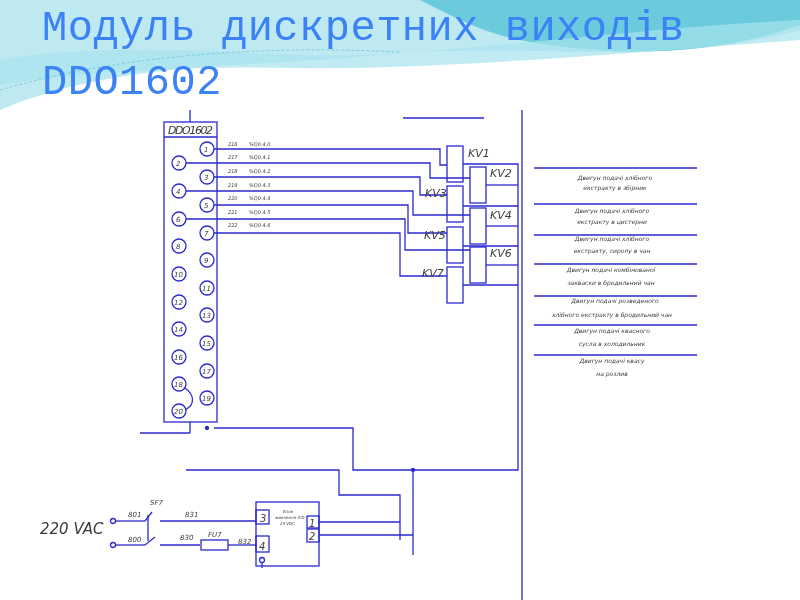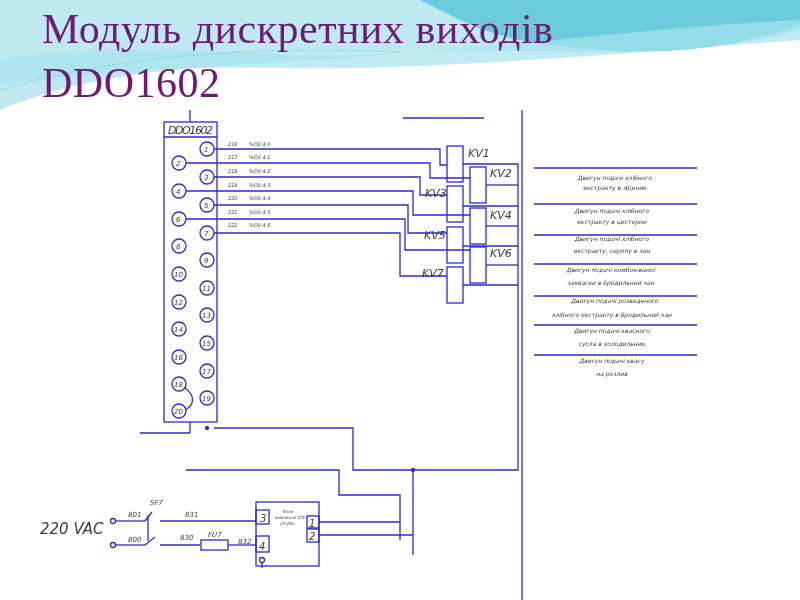--- a/index.html
+++ b/index.html
@@ -1,18 +1,18 @@
 <!DOCTYPE html>
 <html><head>
 <meta charset="utf-8">
 <style>
   html, body { margin:0; padding:0; }
   body { width:800px; height:600px; position:relative; overflow:hidden; background:#ffffff; font-family:"DejaVu Sans", sans-serif; }
   .bg { position:absolute; left:0; top:0; width:800px; height:600px; }
-  .title { position:absolute; left:42px; top:2px; color:#701a75; font-family:Liberation Serif, serif; font-size:42px; line-height:54px; letter-spacing:0.5px; }
+  .title { position:absolute; left:42px; top:2px; color:#3b82f6; font-family:Liberation Mono, monospace; font-size:42px; line-height:54px; letter-spacing:0.5px; }
   .title span { display:block; }
   svg text { font-family:"DejaVu Sans", sans-serif; font-style:italic; fill:#3a3a3a; }
 </style>
 </head>
 <body>
 
 <svg class="bg" viewBox="0 0 800 600">
   <path d="M0,0 L800,0 L800,30 C650,70 520,40 380,55 C250,68 120,60 0,110 Z" fill="#bfe9f1"></path>
   <path d="M420,0 L800,0 L800,25 C700,60 600,55 520,40 C480,32 450,15 420,0 Z" fill="#5cc6d8" opacity="0.85"></path>
   <path d="M0,60 C80,45 200,50 300,55 C420,60 600,30 800,20 L800,40 C600,55 430,70 300,68 C200,66 90,70 0,85 Z" fill="#a7e3ee" opacity="0.7"></path>

